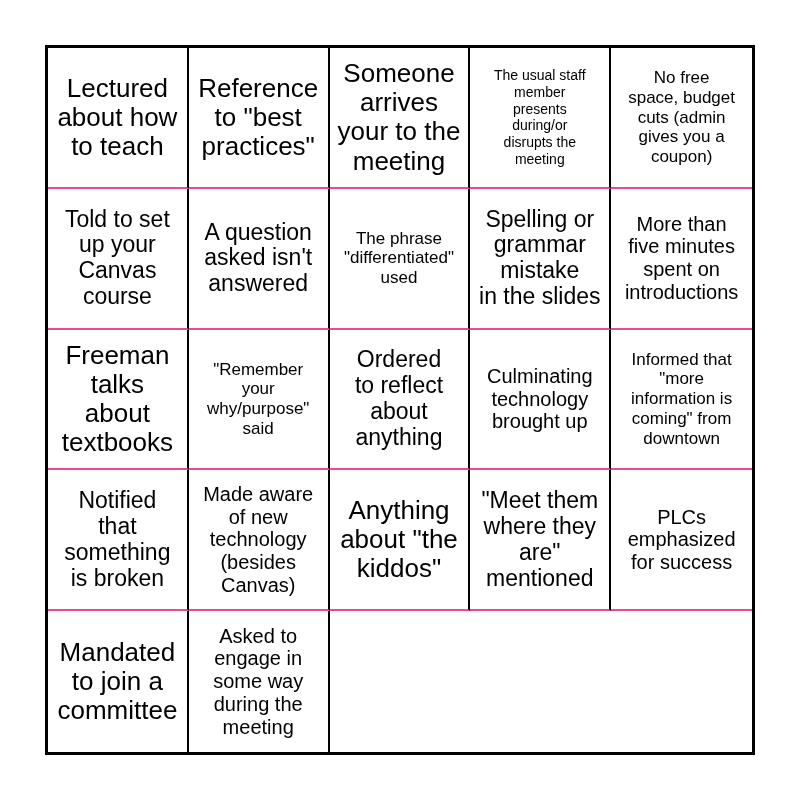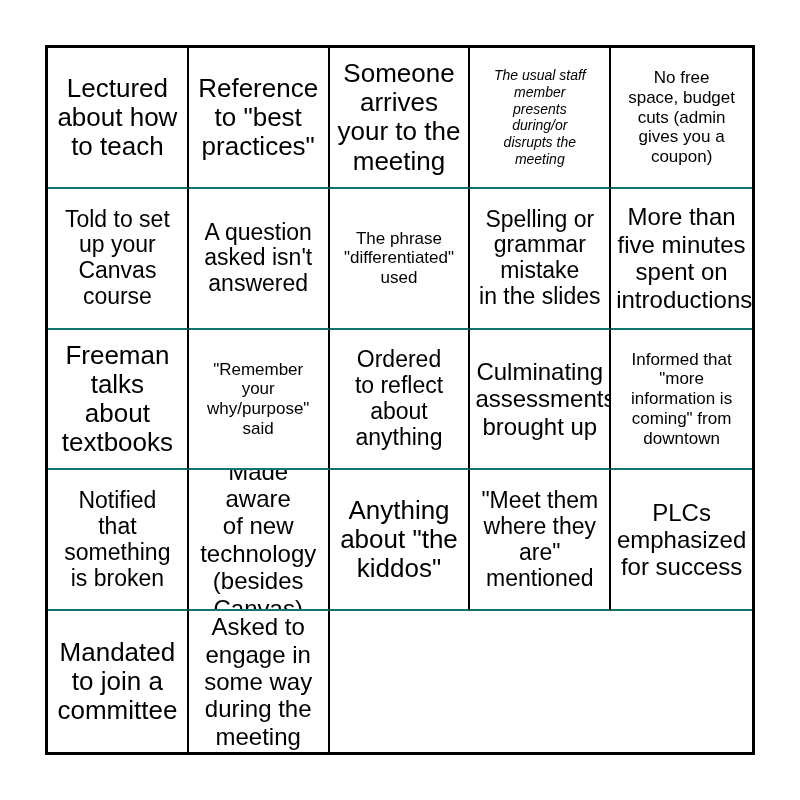--- a/index.html
+++ b/index.html
@@ -23,21 +23,21 @@
     box-sizing: border-box;
     border: 3px solid #000000;
     display: grid;
     grid-template-columns: repeat(5, 1fr);
     grid-template-rows: repeat(5, 1fr);
     background: #ffffff;
   }
   .bingo-cell {
     box-sizing: border-box;
     border-right: 2px solid #000000;
-    border-bottom: 2px solid #0f766e;
+    border-bottom: 2px solid #ec4899;
     display: flex;
     align-items: center;
     justify-content: center;
     text-align: center;
     padding: 3px 5px;
     overflow: hidden;
     background: #ffffff;
   }
   .bingo-cell:nth-child(5n) {
     border-right: none;
@@ -46,23 +46,23 @@
     border-bottom: none;
   }
   .cell-text {
     display: block;
     width: 100%;
     line-height: 1.12;
     white-space: pre-line;
     word-break: normal;
   }
   
-  .fs-xs  { font-size: 14px; line-height: 1.2; font-style: italic; }
+  .fs-xs  { font-size: 14px; line-height: 1.2; }
   .fs-s   { font-size: 17px; line-height: 1.16; }
-  .fs-m   { font-size: 24px; line-height: 1.14; }
+  .fs-m   { font-size: 20px; line-height: 1.14; }
   .fs-l   { font-size: 23px; line-height: 1.12; }
   .fs-xl  { font-size: 26px; line-height: 1.12; }
 </style>
 </head>
 <body>
 
 <div id="bingo-card">
     <div class="bingo-cell">
       <span class="cell-text fs-xl">Lectured
 about how
@@ -135,21 +135,21 @@
 said</span>
     </div>
     <div class="bingo-cell">
       <span class="cell-text fs-l">Ordered
 to reflect
 about
 anything</span>
     </div>
     <div class="bingo-cell">
       <span class="cell-text fs-m">Culminating
-assessments
+technology
 brought up</span>
     </div>
     <div class="bingo-cell">
       <span class="cell-text fs-s">Informed that
 "more
 information is
 coming" from
 downtown</span>
     </div>
     <div class="bingo-cell">

